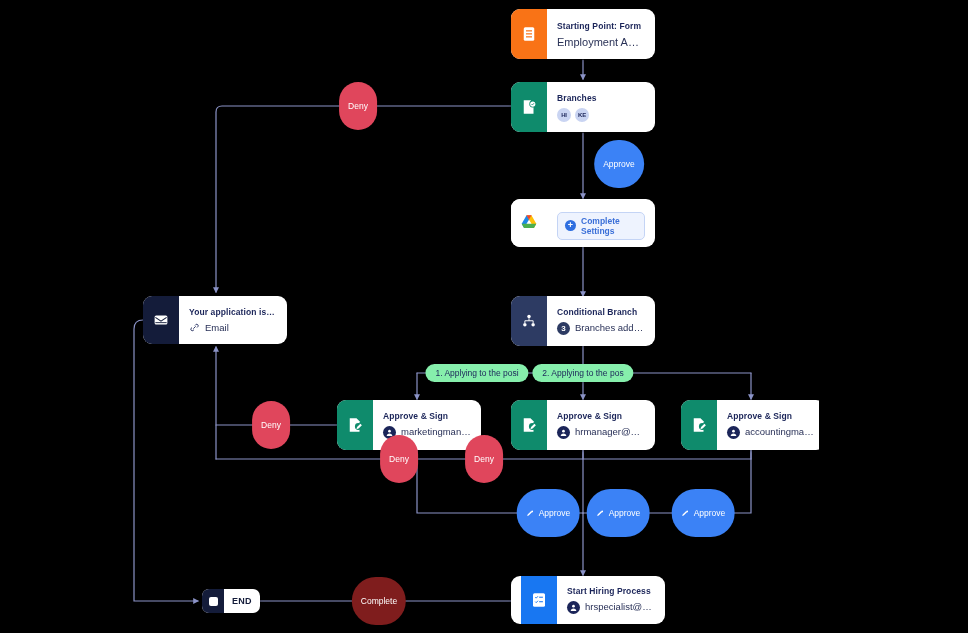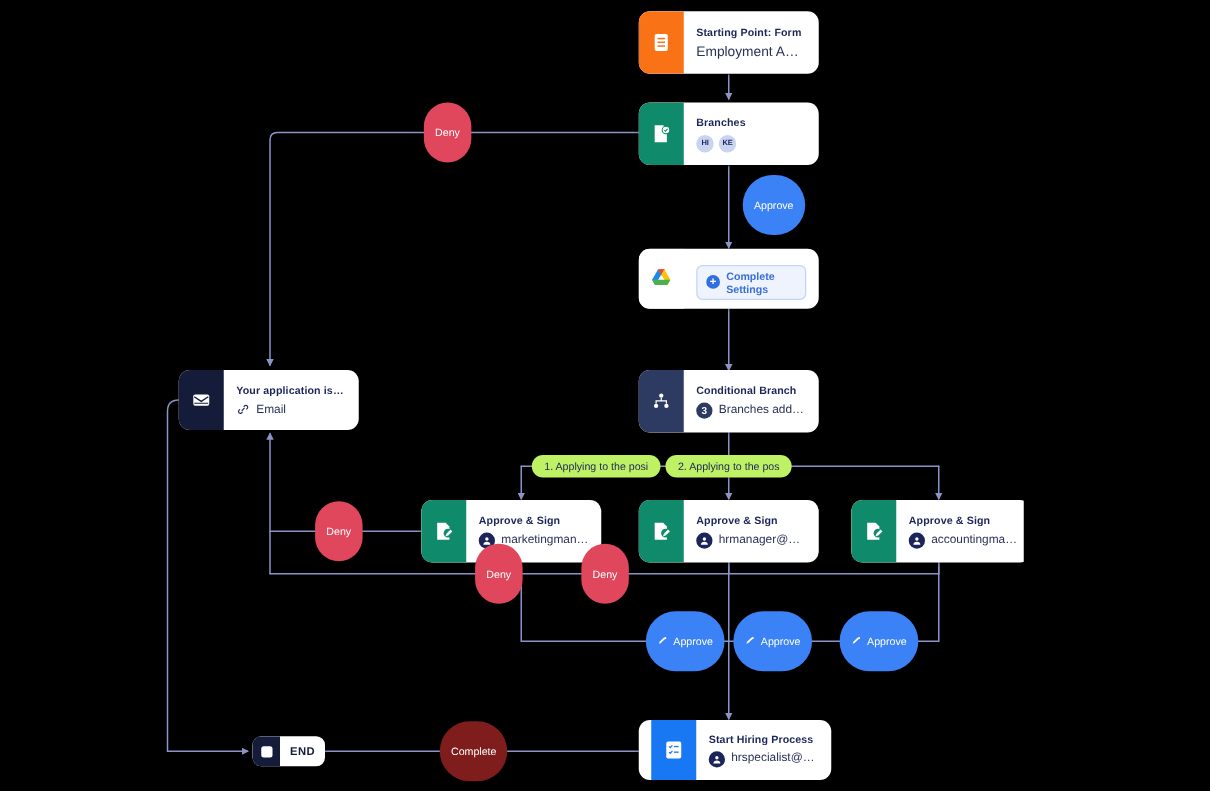--- a/index.html
+++ b/index.html
@@ -150,35 +150,35 @@
   }
 
   
   .pill {
     position: absolute;
     border-radius: 999px;
     font-size: 8.5px;
     color: #ffffff;
     padding: 19px 9px;
     display: flex;
-    align-items: flex-start;
+    align-items: center;
     gap: 4px;
     white-space: nowrap;
     transform: translate(-50%, -50%);
     font-weight: normal;
   }
   .pill-deny { background: #e0465c; }
   .pill-approve { background: #3b82f6; margin-left: 36px; }
   .pill-complete { background: #7f1d1d; }
   .pill .pillicon { width: 9px; height: 9px; flex: 0 0 auto; }
 
   
   .branchlabel {
     position: absolute;
-    background: #bef264;
+    background: #86efac;
     border-radius: 999px;
     font-size: 8.5px;
     color: #1b2559;
     padding: 4px 10px;
     white-space: nowrap;
     overflow: hidden;
     text-overflow: ellipsis;
     transform: translate(-50%, -50%);
     box-shadow: 0 1px 2px rgba(0,0,0,.3);
     max-width: 118px;

